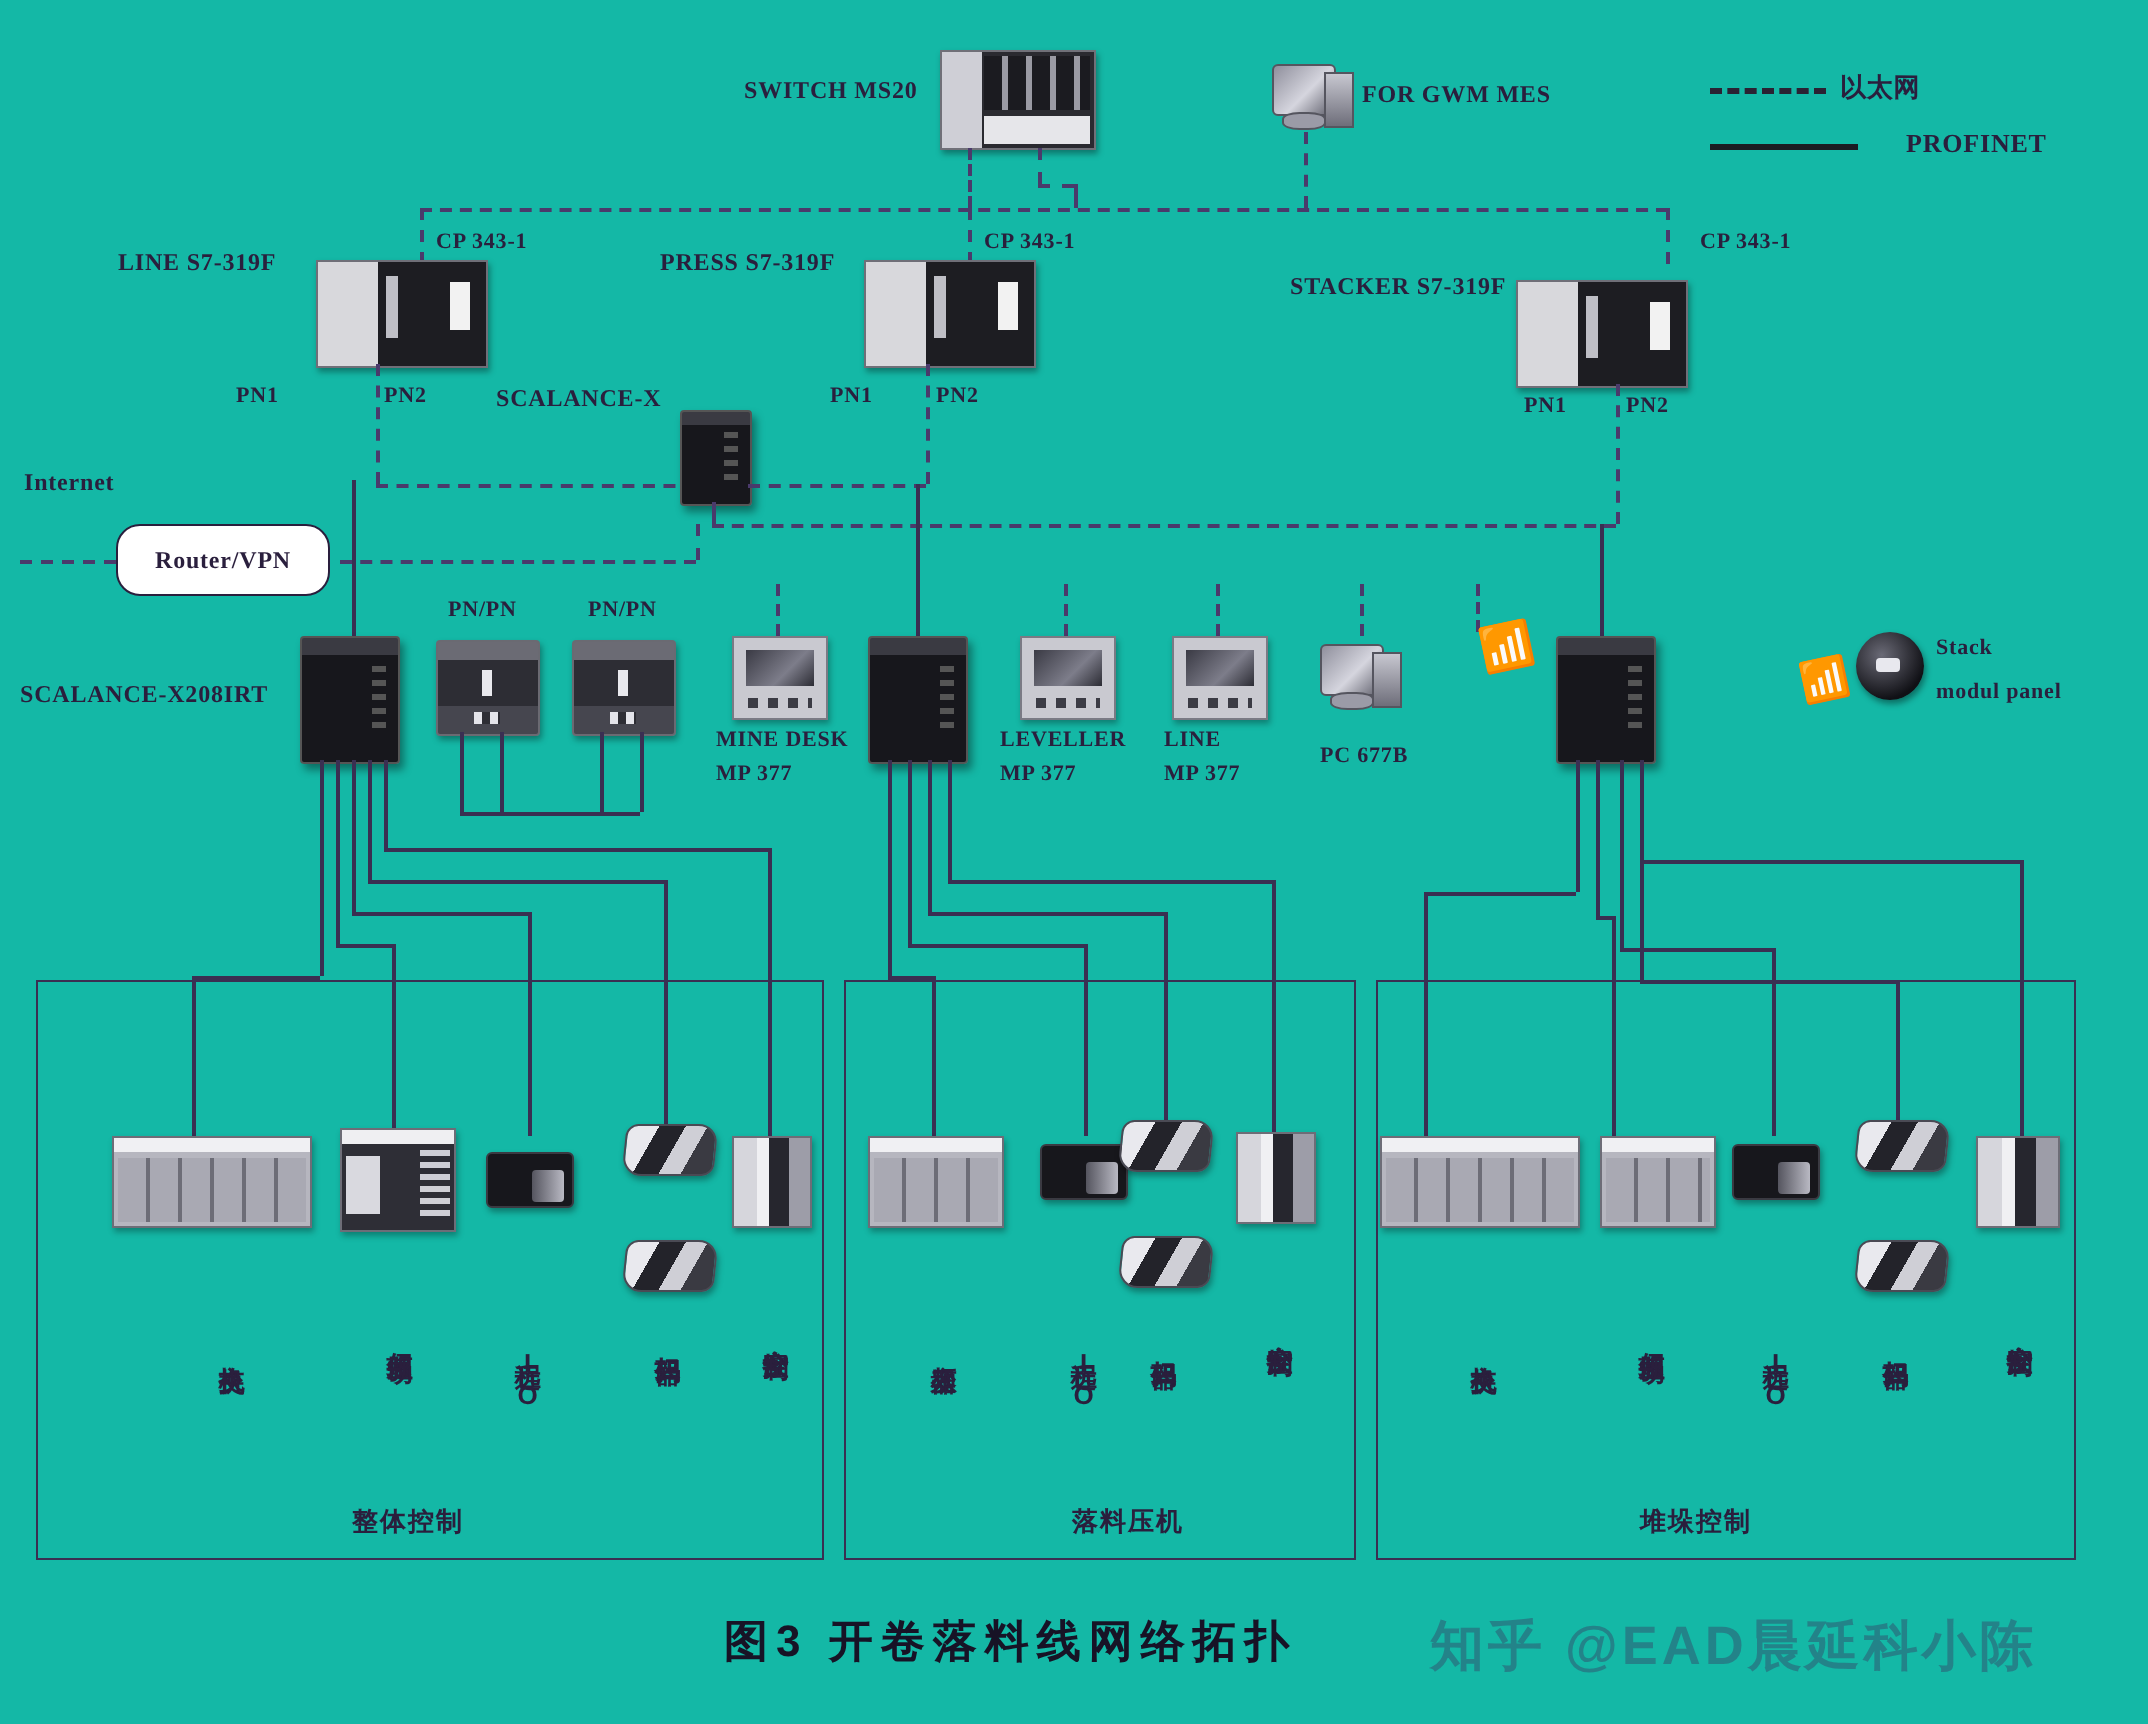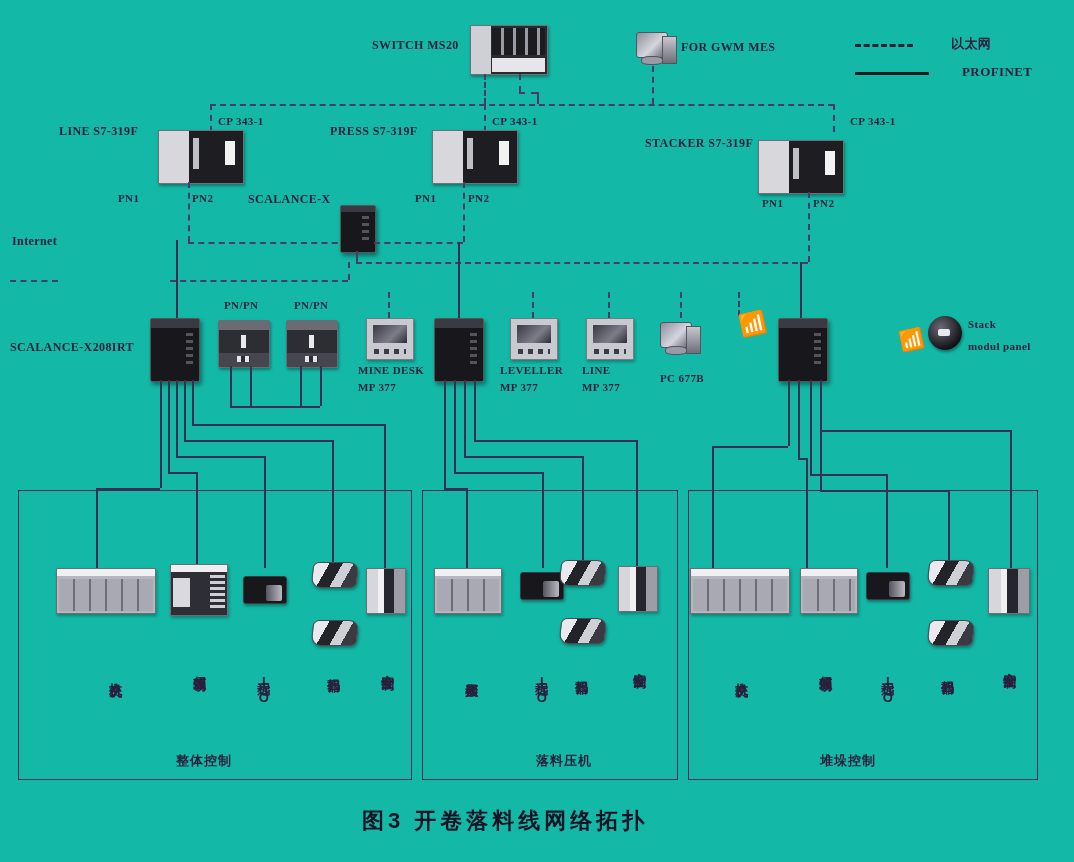--- a/index.html
+++ b/index.html
@@ -3,21 +3,21 @@
 <meta charset="utf-8">
 <style>
   html,body{margin:0;padding:0;background:#fff;}
   body{font-family:"Liberation Serif",serif;}
   #page{position:relative;width:1074px;height:862px;background:#14b8a6;overflow:hidden;}
 
   .lbl{position:absolute;color:#2a1f3d;font-family:"Liberation Serif",serif;
        font-weight:700;white-space:nowrap;letter-spacing:.4px;}
   .lbl.sm{font-size:11px;}
   .lbl.md{font-size:12px;}
-  .lbl.lg{font-size:13px;margin-left:31px;}
+  .lbl.lg{font-size:13px;}
 
   .vlbl{position:absolute;color:#2a1f3d;font-family:"Liberation Sans",sans-serif;
         font-weight:700;font-size:13px;writing-mode:vertical-rl;text-orientation:upright;
         line-height:1.18;letter-spacing:1px;}
 
   .cnlbl{position:absolute;color:#2a1f3d;font-family:"Liberation Sans",sans-serif;
          font-weight:700;font-size:13px;white-space:nowrap;letter-spacing:1px;}
 
   
   .ln{position:absolute;background:#3a2f52;}
@@ -126,21 +126,21 @@
   <div class="pcbox" style="left:636px;top:32px;width:42px;height:34px;">
     <div class="mon"></div>
       <div class="twr"></div>
       <div class="std"></div>
   </div>
   <div class="lbl md" style="left:681px;top:40px;">FOR GWM MES</div>
 
   <div class="legline-dash" style="left:855px;top:44px;"></div>
   <div class="lbl lg" style="left:920px;top:35px;">以太网</div>
   <div class="legline-solid" style="left:855px;top:72px;"></div>
-  <div class="lbl lg" style="left:931px;top:64px;">PROFINET</div>
+  <div class="lbl lg" style="left:953px;top:64px;">PROFINET</div>
 
   <div class="dv" style="left:484px;top:74px;height:30px;"></div>
   <div class="dv" style="left:519px;top:74px;height:18px;"></div>
   <div class="dh" style="left:519px;top:92px;width:18px;"></div>
   <div class="dv" style="left:537px;top:92px;height:12px;"></div>
   <div class="dv" style="left:652px;top:66px;height:38px;"></div>
 
   <div class="dh" style="left:210px;top:104px;width:624px;"></div>
   <div class="dv" style="left:210px;top:104px;height:28px;"></div>
   <div class="dv" style="left:484px;top:104px;height:28px;"></div>
@@ -174,20 +174,23 @@
 
   <div class="dv" style="left:808px;top:192px;height:70px;"></div>
   <div class="dh" style="left:356px;top:262px;width:452px;"></div>
   <div class="dv" style="left:356px;top:251px;height:11px;"></div>
 
   <div class="dv" style="left:348px;top:262px;height:18px;"></div>
   <div class="dh" style="left:170px;top:280px;width:178px;"></div>
 
   <div class="lbl md" style="left:12px;top:234px;">Internet</div>
   <div class="dh" style="left:10px;top:280px;width:48px;"></div>
+  <div class="routerbox" style="left:58px;top:262px;width:105px;height:34px;">
+    <span class="lbl md" style="position:relative;left:auto;top:auto;">Router/VPN</span>
+  </div>
 
   <div class="lbl md" style="left:10px;top:340px;">SCALANCE-X208IRT</div>
   <div class="ln lnv" style="left:176px;top:240px;height:78px;"></div>
   <div class="dev swx" style="left:150px;top:318px;width:48px;height:62px;"></div>
 
   <div class="lbl sm" style="left:224px;top:299px;">PN/PN</div>
   <div class="dev pnpn" style="left:218px;top:320px;width:50px;height:46px;"></div>
   <div class="lbl sm" style="left:294px;top:299px;">PN/PN</div>
   <div class="dev pnpn" style="left:286px;top:320px;width:50px;height:46px;"></div>
 
@@ -332,14 +335,15 @@
   <div class="dev scan" style="left:928px;top:560px;width:44px;height:24px;"></div>
   <div class="dev scan" style="left:928px;top:620px;width:44px;height:24px;"></div>
   <div class="vlbl" style="left:940px;top:670px;">扫码器</div>
 
   <div class="dev safety" style="left:988px;top:568px;width:40px;height:44px;"></div>
   <div class="vlbl" style="left:1002px;top:662px;">安全控制</div>
 
   <div class="cnlbl" style="left:820px;top:752px;">堆垛控制</div>
 
   <div class="caption" style="left:362px;top:806px;">图3   开卷落料线网络拓扑</div>
+  <div class="watermark" style="left:715px;top:805px;">知乎 @EAD晨延科小陈</div>
 
 </div>
 
 </body></html>

